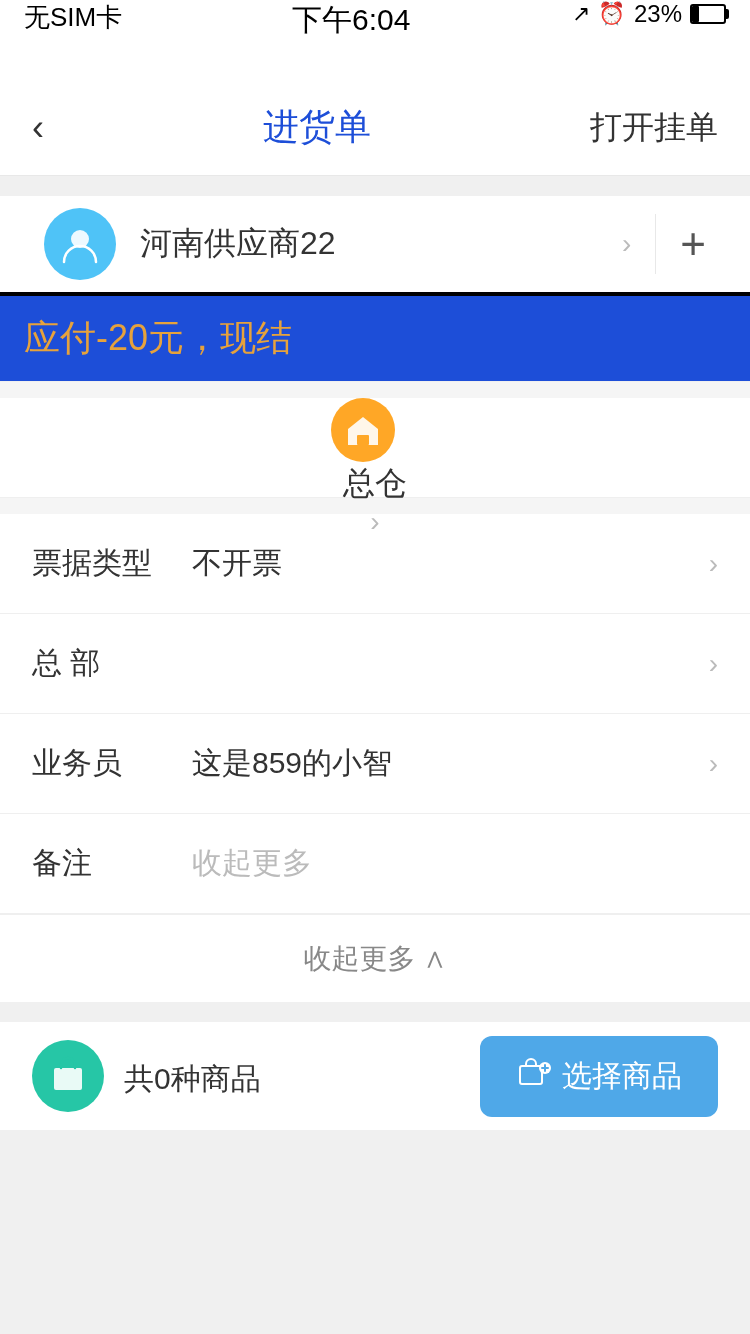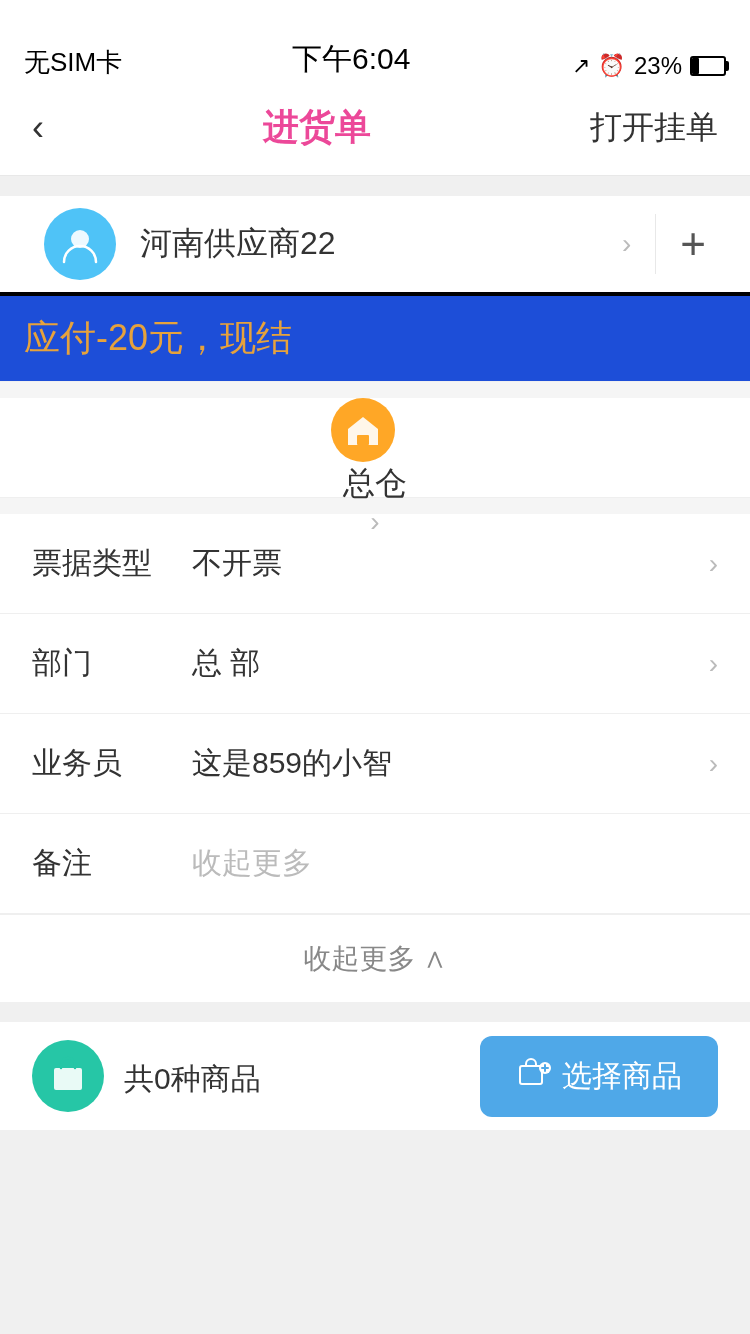--- a/index.html
+++ b/index.html
@@ -13,21 +13,21 @@
       font-size: 28px;
       color: #333;
     }
 
     
     .status-bar {
       width: 750px;
       height: 80px;
       background: #fff;
       display: flex;
-      align-items: flex-end;
+      align-items: flex-start;
       justify-content: space-between;
       padding: 0 24px;
       font-size: 24px;
       color: #000;
     }
     .status-bar-left {
       display: flex;
       align-items: center;
       gap: 8px;
       font-size: 26px;
@@ -54,22 +54,22 @@
       padding: 0 32px;
       border-bottom: 1px solid #e8e8e8;
     }
     .nav-back {
       font-size: 36px;
       color: #333;
       cursor: pointer;
     }
     .nav-title {
       font-size: 36px;
-      font-weight: 700;
-      color: #ec4899;
+      font-weight: 400;
+      color: #1d4ed8;
     }
     .nav-action {
       font-size: 32px;
       color: #333;
       cursor: pointer;
     }
 
     
     .section-divider {
       width: 750px;
@@ -346,21 +346,20 @@
 
 <div class="small-divider"></div>
 
 <div class="form-section">
   <div class="form-row">
     <span class="form-row-key">票据类型</span>
     <span class="form-row-value">不开票</span>
     <span class="form-row-chevron">›</span>
   </div>
   <div class="form-row">
-    <span class="form-row-key">部门</span>
     <span class="form-row-value">总 部</span>
     <span class="form-row-chevron">›</span>
   </div>
   <div class="form-row">
     <span class="form-row-key">业务员</span>
     <span class="form-row-value">这是859的小智</span>
     <span class="form-row-chevron">›</span>
   </div>
   <div class="form-row">
     <span class="form-row-key">备注</span>

